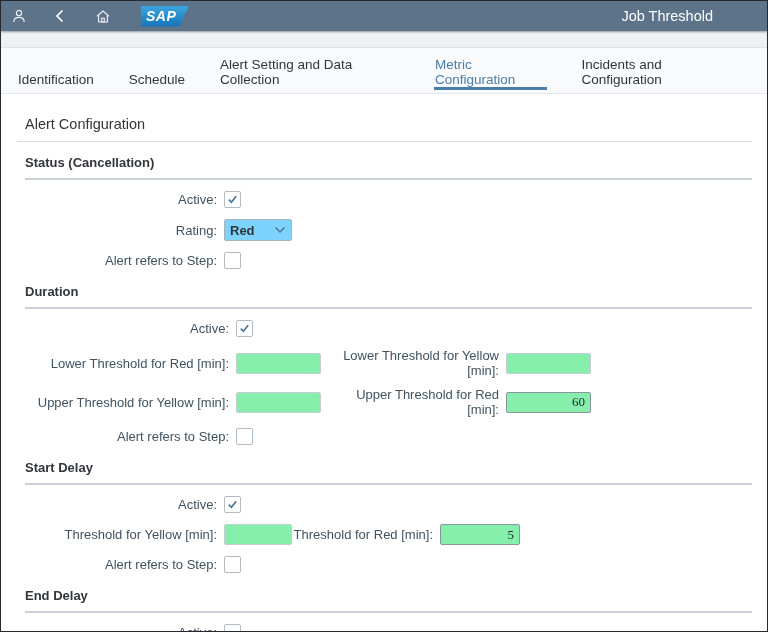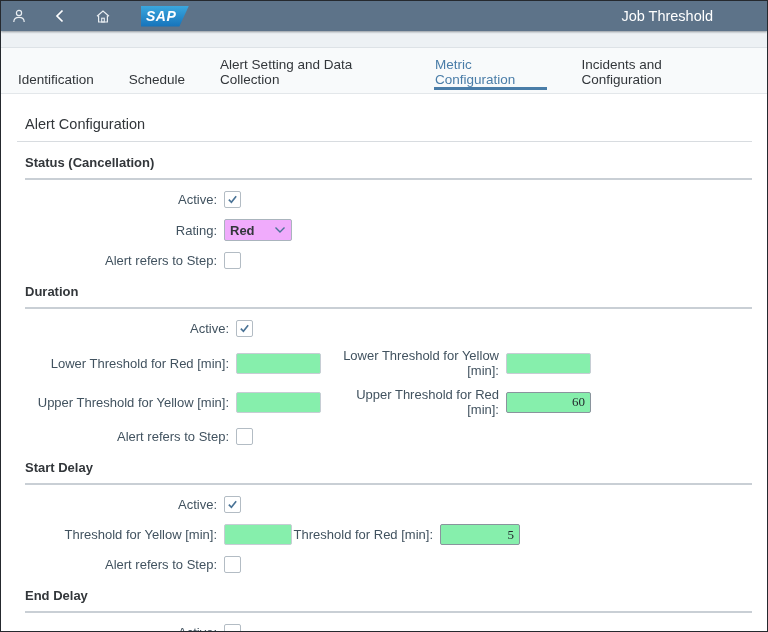--- a/index.html
+++ b/index.html
@@ -44,21 +44,21 @@
   .w-start1{width:211px;}
   .w-start2{width:148px;}
   .w-end{width:211px;}
 
   .cb{flex:none;width:15px;height:15px;border:1px solid #b3bcc4;border-radius:2px;background:#fff;
     display:inline-flex;align-items:center;justify-content:center;cursor:pointer;}
   .cb svg{visibility:hidden;display:block;}
   .cb.on svg{visibility:visible;}
 
   .select{flex:none;box-sizing:border-box;width:68px;height:22px;border:1px solid #aab4bd;border-radius:2px;
-    background:#f0abfc;display:inline-flex;align-items:center;padding:0 5px;cursor:pointer;}
+    background:#7dd3fc;display:inline-flex;align-items:center;padding:0 5px;cursor:pointer;}
   .select-text{font-size:13px;font-weight:bold;color:#32363a;flex:1;}
   .select svg{flex:none;display:block;}
 
   .inp{box-sizing:border-box;height:21px;border:1px solid #c6cdd4;border-radius:2px;background:#86efac;
     font-family:Liberation Serif, serif;font-size:13px;color:#24292e;padding:0 5px;outline:none;}
   .inp.filled{border-color:#8a949d;}
   .inp.num{text-align:right;}
   .inp.w85{width:85px;}
   .inp.w68{width:68px;}
   .inp.w80{width:80px;}

